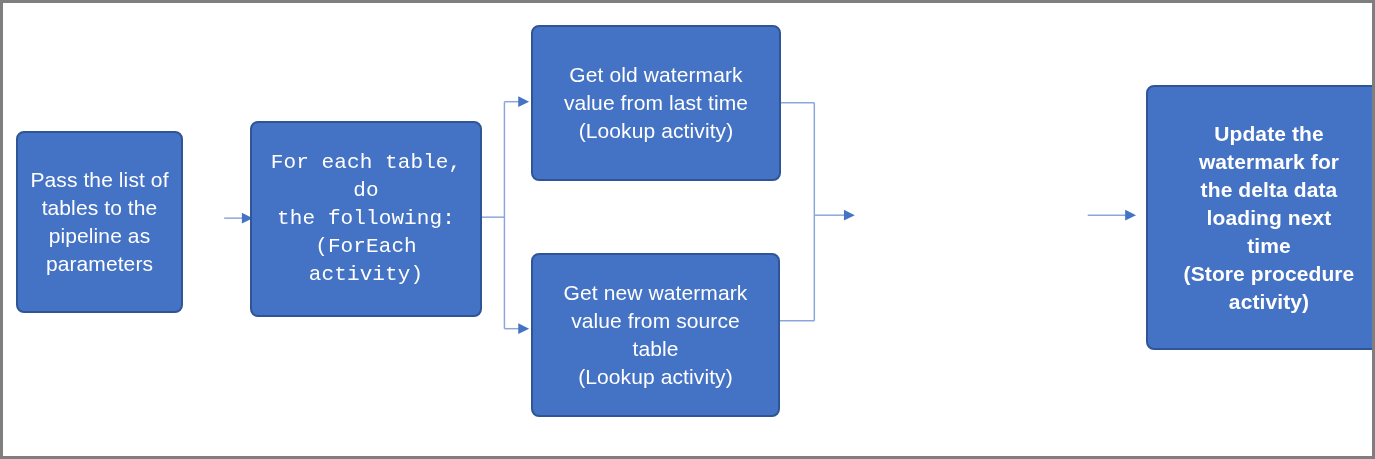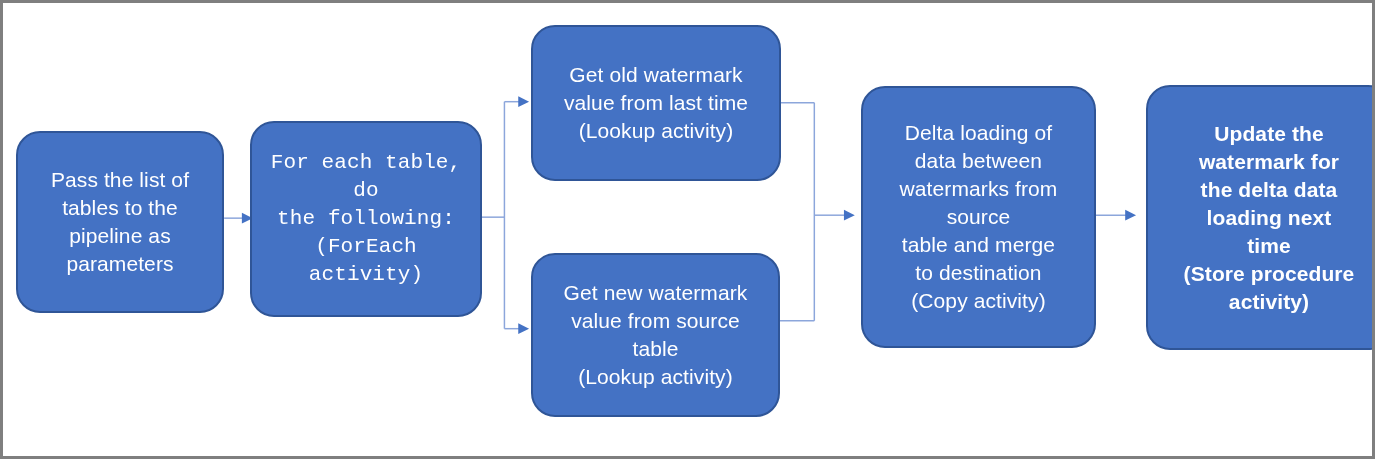--- a/index.html
+++ b/index.html
@@ -32,21 +32,21 @@
   }
   .connectors polygon {
     fill: var(--arrowhead, #4472C4);
     stroke: none;
   }
   .node {
     position: absolute;
     box-sizing: border-box;
     background: var(--node-fill, #4472C4);
     border: 2px solid var(--node-border, #2F5597);
-    border-radius: 24px;
+    border-radius: 8px;
     color: var(--node-text, #FFFFFF);
     display: flex;
     align-items: center;
     justify-content: center;
     text-align: center;
     padding: 7px 6px;
   }
   .node-label {
     white-space: pre-line;
     font-size: 21px;
@@ -78,21 +78,21 @@
       <line x1="777" y1="322" x2="816" y2="322"></line>
       <line x1="816" y1="215" x2="847" y2="215"></line>
       <polygon points="846,209.5 857,215 846,220.5"></polygon>
     </g>
     <g>
       <line x1="1093" y1="215" x2="1132" y2="215"></line>
       <polygon points="1131,209.5 1142,215 1131,220.5"></polygon>
     </g>
   </svg>
 
-  <div class="node" style="left:13px; top:128px; width:208px; height:182px;align-items:center;">
+  <div class="node" style="left:13px; top:128px; width:167px; height:182px;align-items:center;">
     <span class="node-label">Pass the list of
 tables to the
 pipeline as
 parameters</span>
   </div>
 
   <div class="node" style="left:247px; top:118px; width:232px; height:196px;font-family:Liberation Mono, monospace;">
     <span class="node-label">For each table, do
 the following:
 (ForEach activity)</span>
@@ -104,29 +104,20 @@
 (Lookup activity)</span>
   </div>
 
   <div class="node" style="left:528px; top:250px; width:249px; height:164px;">
     <span class="node-label">Get new watermark
 value from source
 table
 (Lookup activity)</span>
   </div>
 
-  <div class="node" style="left:858px; top:83px; width:235px; height:262px;">
-    <span class="node-label">Delta loading of
-data between
-watermarks from
-source
-table and merge
-to destination
-(Copy activity)</span>
-  </div>
 
   <div class="node" style="left:1143px; top:82px; width:246px; height:265px;font-weight:bold;">
     <span class="node-label">Update the
 watermark for
 the delta data
 loading next
 time
 (Store procedure
 activity)</span>
   </div>

